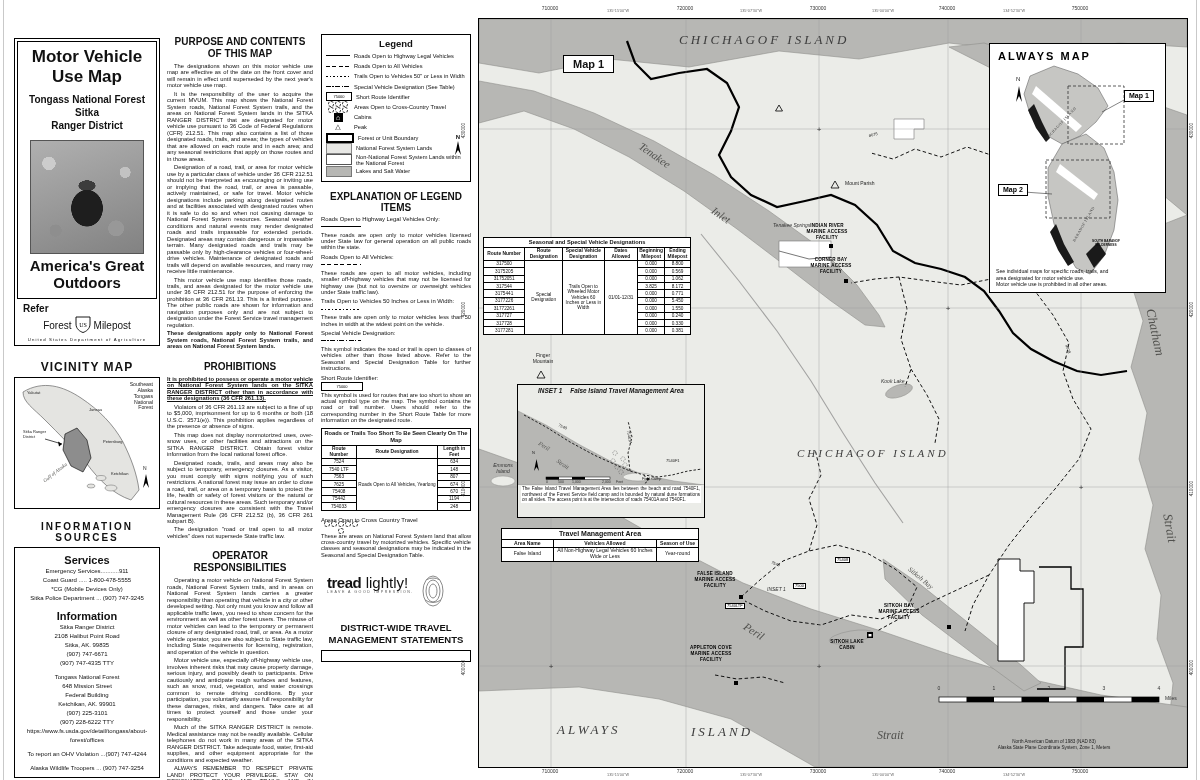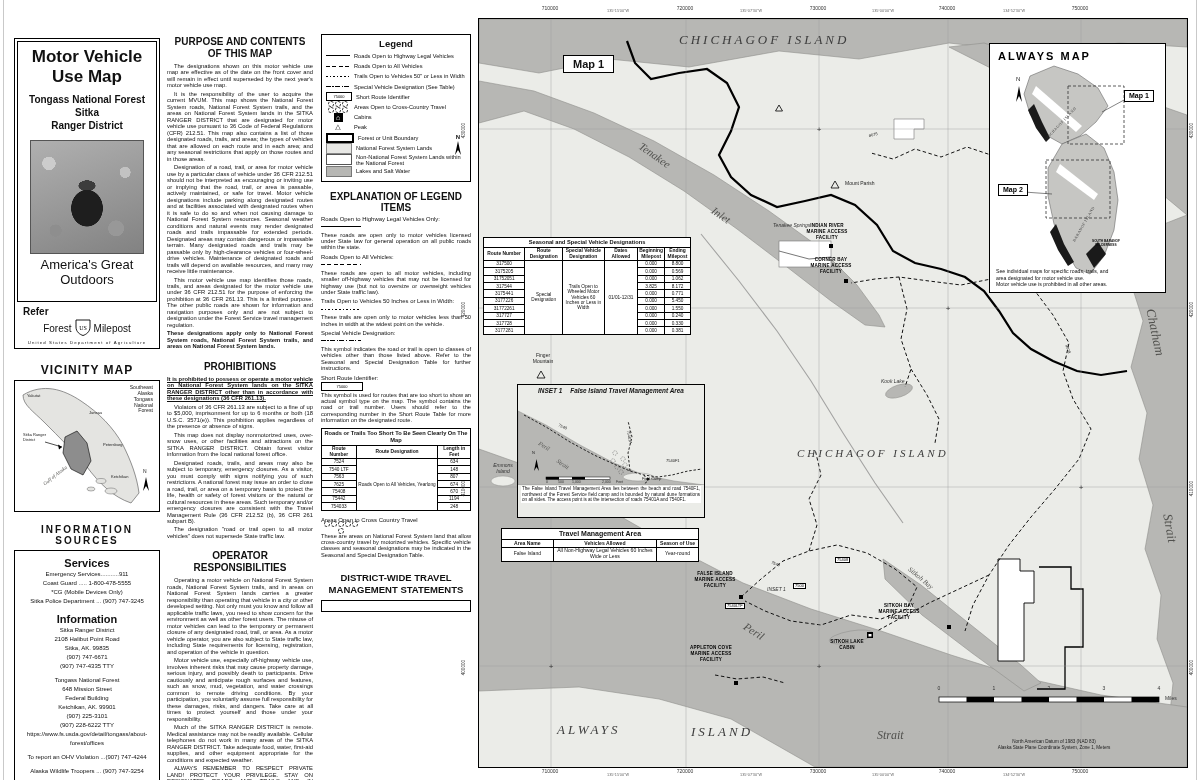--- a/index.html
+++ b/index.html
@@ -4,33 +4,33 @@
 <style>
   html,body{margin:0;padding:0;background:#fff;}
   #sheet{position:relative;width:1200px;height:780px;background:#fff;overflow:hidden;
          font-family:"Liberation Sans",sans-serif;color:#111;}
   .edge{position:absolute;top:0;bottom:0;width:1px;background:#c9c9c9;}
   .edge-l{left:3px}.edge-r{right:3px}
 
   
   #panel1{position:absolute;left:14px;top:38px;width:146px;}
   .cover{border:1.2px solid #000;padding:2px;background:#fff;}
-  .cover-inner{border:1px solid #000;padding:5px 2px 14px;text-align:center;}
+  .cover-inner{border:1px solid #000;padding:5px 2px 7px;text-align:center;}
   .cover-title{font-size:17px;font-weight:bold;line-height:1.15;}
   .cover-sub{font-size:10px;font-weight:bold;margin-top:7px;line-height:1.3;white-space:pre-line;}
   .photo{width:112px;height:112px;margin:8px auto 3px;border:0.5px solid #555;
     background:
       radial-gradient(ellipse 26px 30px at 50% 60%, #1e1e1e 60%, transparent 62%),
       radial-gradient(ellipse 14px 9px at 50% 40%, #3c3c3c 60%, transparent 62%),
       radial-gradient(circle 11px at 16% 20%, #cccccc 60%, transparent 62%),
       radial-gradient(circle 9px at 84% 28%, #c2c2c2 60%, transparent 62%),
       radial-gradient(circle 13px at 76% 78%, #989898 60%, transparent 62%),
       radial-gradient(circle 10px at 22% 80%, #8e8e8e 60%, transparent 62%),
       linear-gradient(160deg,#b0b0b0,#828282);}
-  .cover-caption{font-size:13px;font-weight:normal;margin-top:2px;}
+  .cover-caption{font-size:15px;font-weight:bold;margin-top:2px;}
   .alaska{font-size:10px;font-weight:bold;margin:4px 0 0 6px;text-align:left;}
   .fs-row{display:flex;align-items:center;justify-content:center;gap:3px;font-size:10px;margin-top:1px;}
   .usda-line{font-size:4.3px;letter-spacing:1.1px;text-align:center;margin:2px 0 1px;}
 
   .vic-head{font-size:12px;font-weight:bold;text-align:center;letter-spacing:1px;margin-top:14px;}
   .vic-box{position:relative;border:1px solid #000;height:130px;background:#fff;margin-top:3px;}
 
   .info-head{font-size:10px;font-weight:bold;text-align:center;letter-spacing:2px;margin-top:12px;}
   .info-box{border:1px solid #000;padding:4px 2px;text-align:center;margin-top:4px;background:#fff;}
   .grp-title{font-size:11px;font-weight:bold;margin:2px 0 1px;}
@@ -399,20 +399,36 @@
           <i></i>
           <i></i>
           <i></i>
           <i></i>
           <i></i>
           <i></i>
         </span>
       <p class="areas-t">These are areas on National Forest System land that allow cross-country travel by motorized vehicles.  Specific vehicle classes and seasonal designations may be indicated in the Seasonal and Special Designation Table.</p>
     </div>
 
+    <div class="tread">
+      <div>
+        <span class="tread-b">tread</span>
+        <span class="tread-l">lightly!</span>
+        <div class="tread-tag">LEAVE A GOOD IMPRESSION.</div>
+      </div>
+      <svg width="26" height="34" viewBox="0 0 26 34">
+        <g fill="none" stroke="#8a8a8a" stroke-width="1">
+          <ellipse cx="13" cy="17" rx="10" ry="15"></ellipse>
+            <ellipse cx="13" cy="17" rx="7" ry="11"></ellipse>
+          <ellipse cx="13" cy="17" rx="4" ry="7"></ellipse>
+            <path d="M6,6 Q13,2 20,6"></path>
+            <path d="M5,26 Q13,31 21,26"></path>
+        </g>
+      </svg>
+    </div>
 
     <div class="stmt-title">DISTRICT-WIDE TRAVEL
 MANAGEMENT STATEMENTS</div>
     <div class="stmt-box">
       </div>
   </section>
 
   <div id="map">
     <svg id="geo" width="708" height="748" viewBox="0 0 708 748">
       <rect width="708" height="748" fill="#ebece8"></rect>

